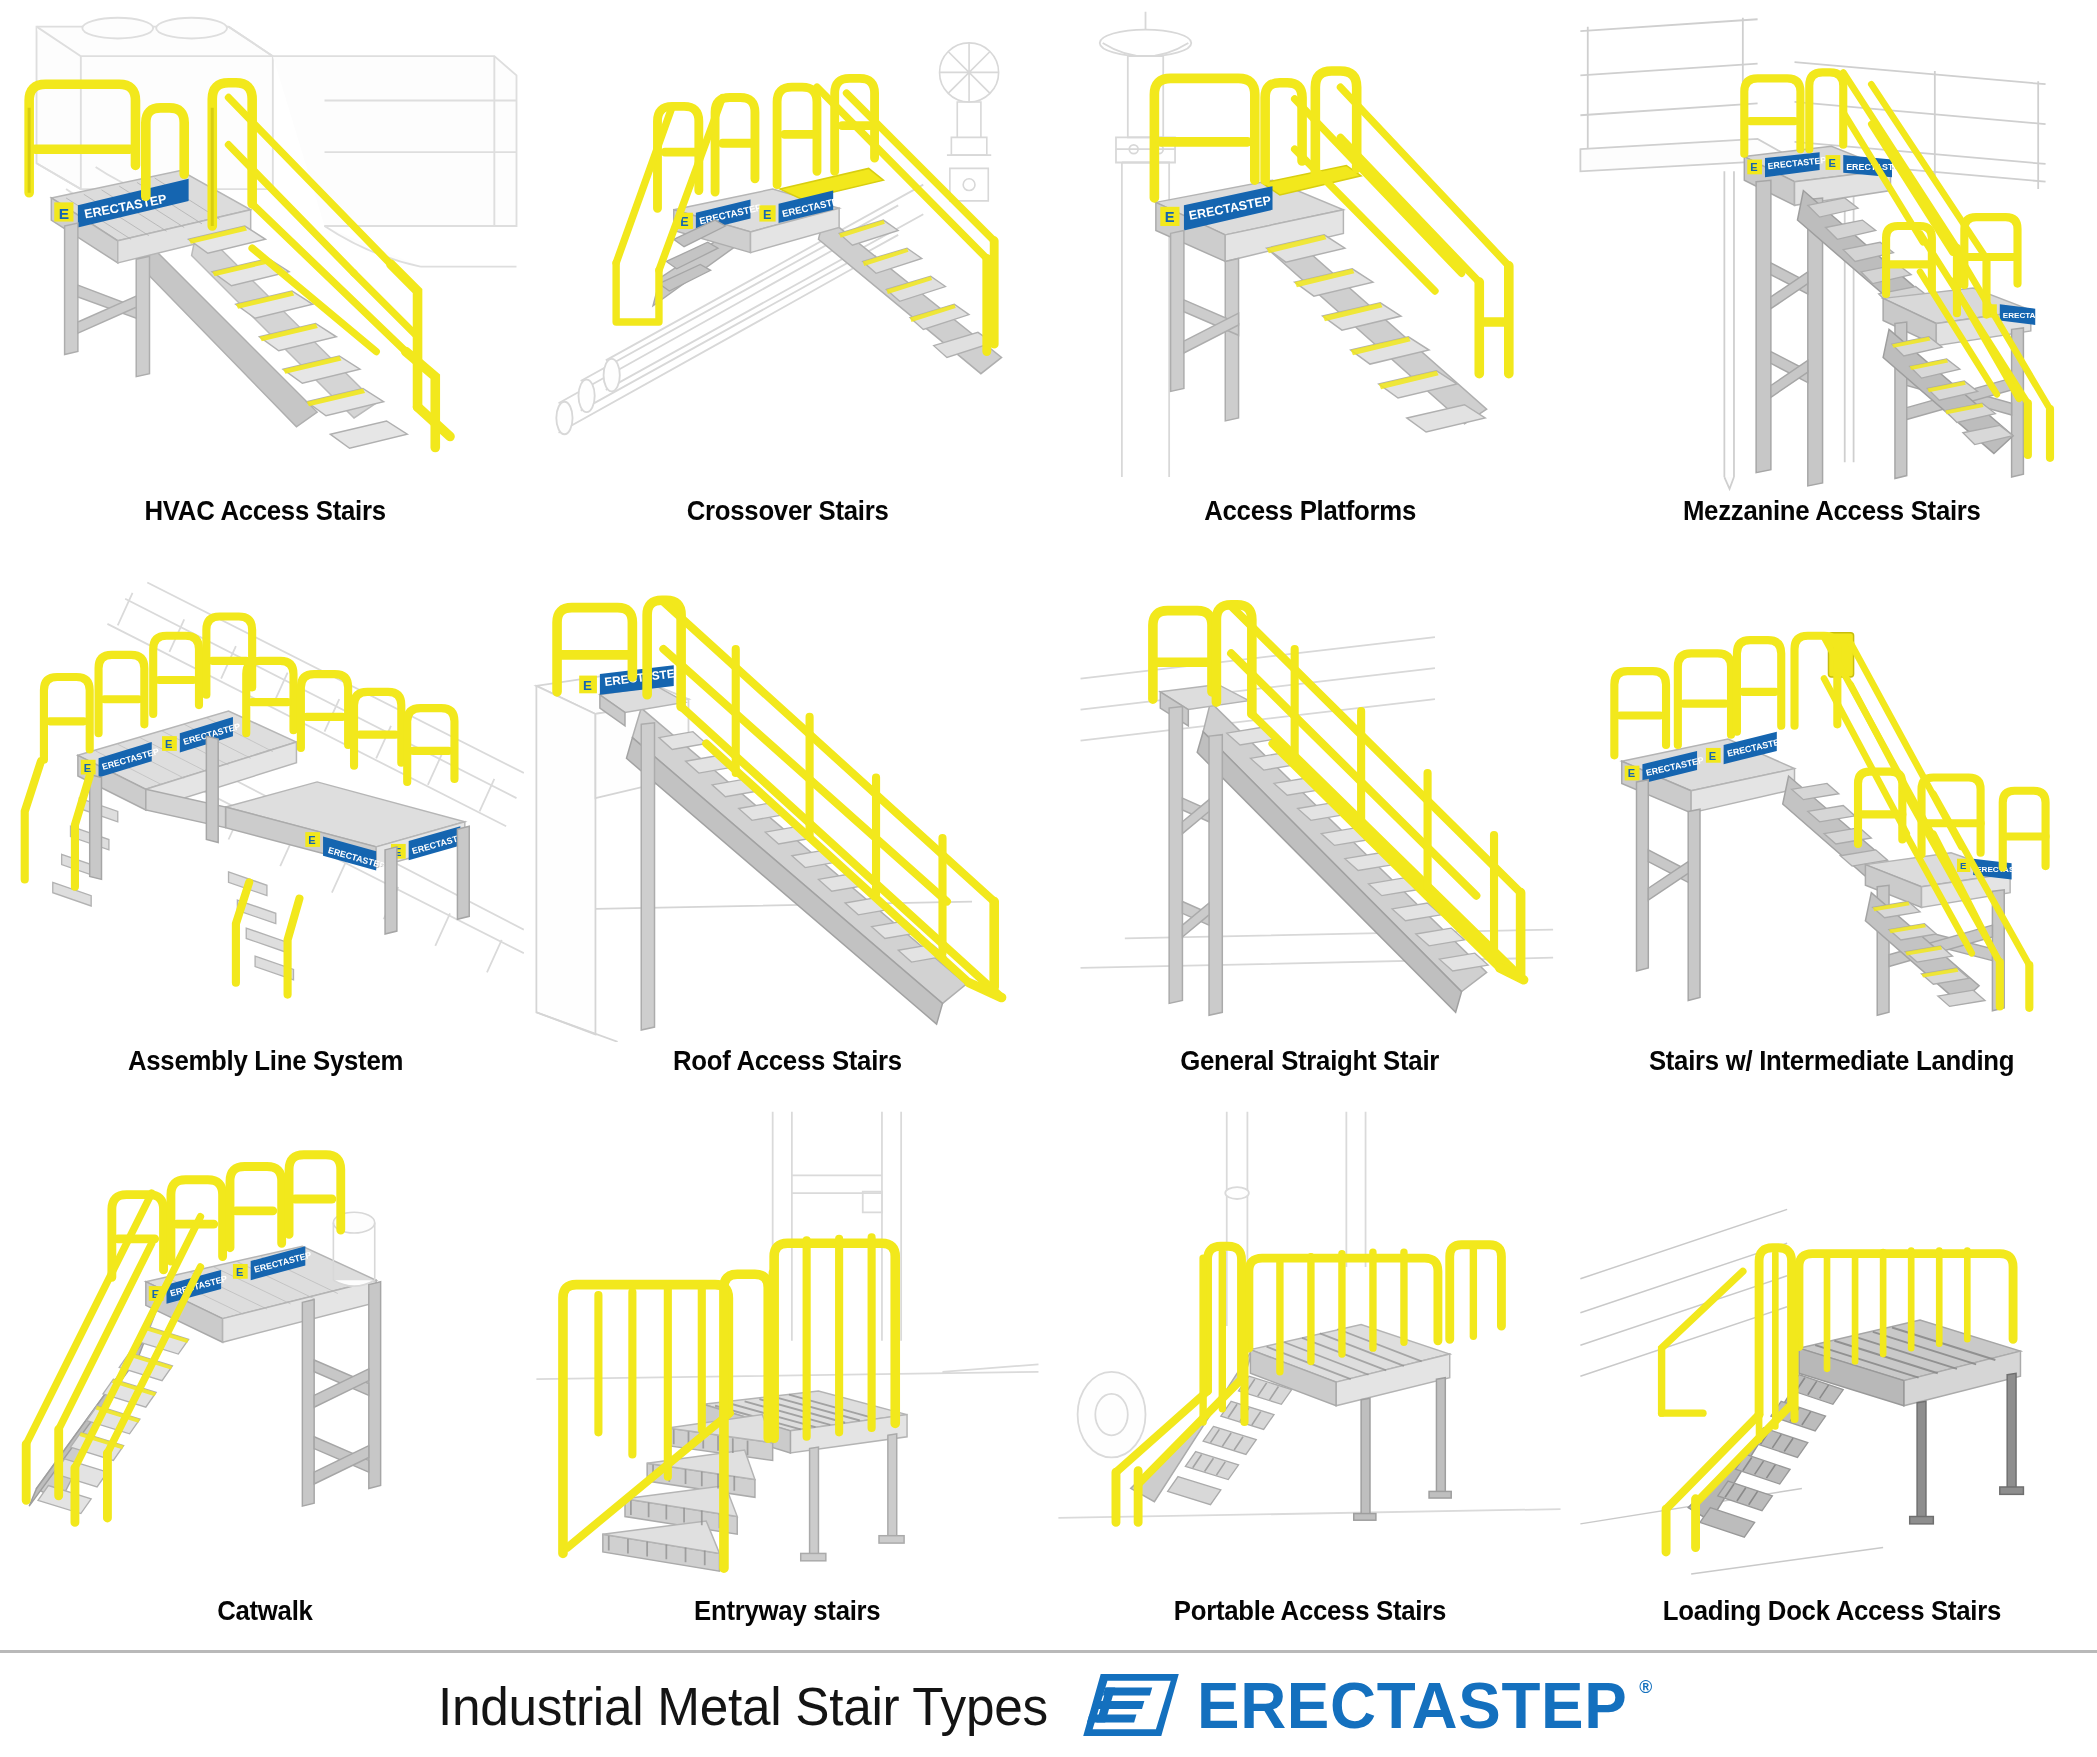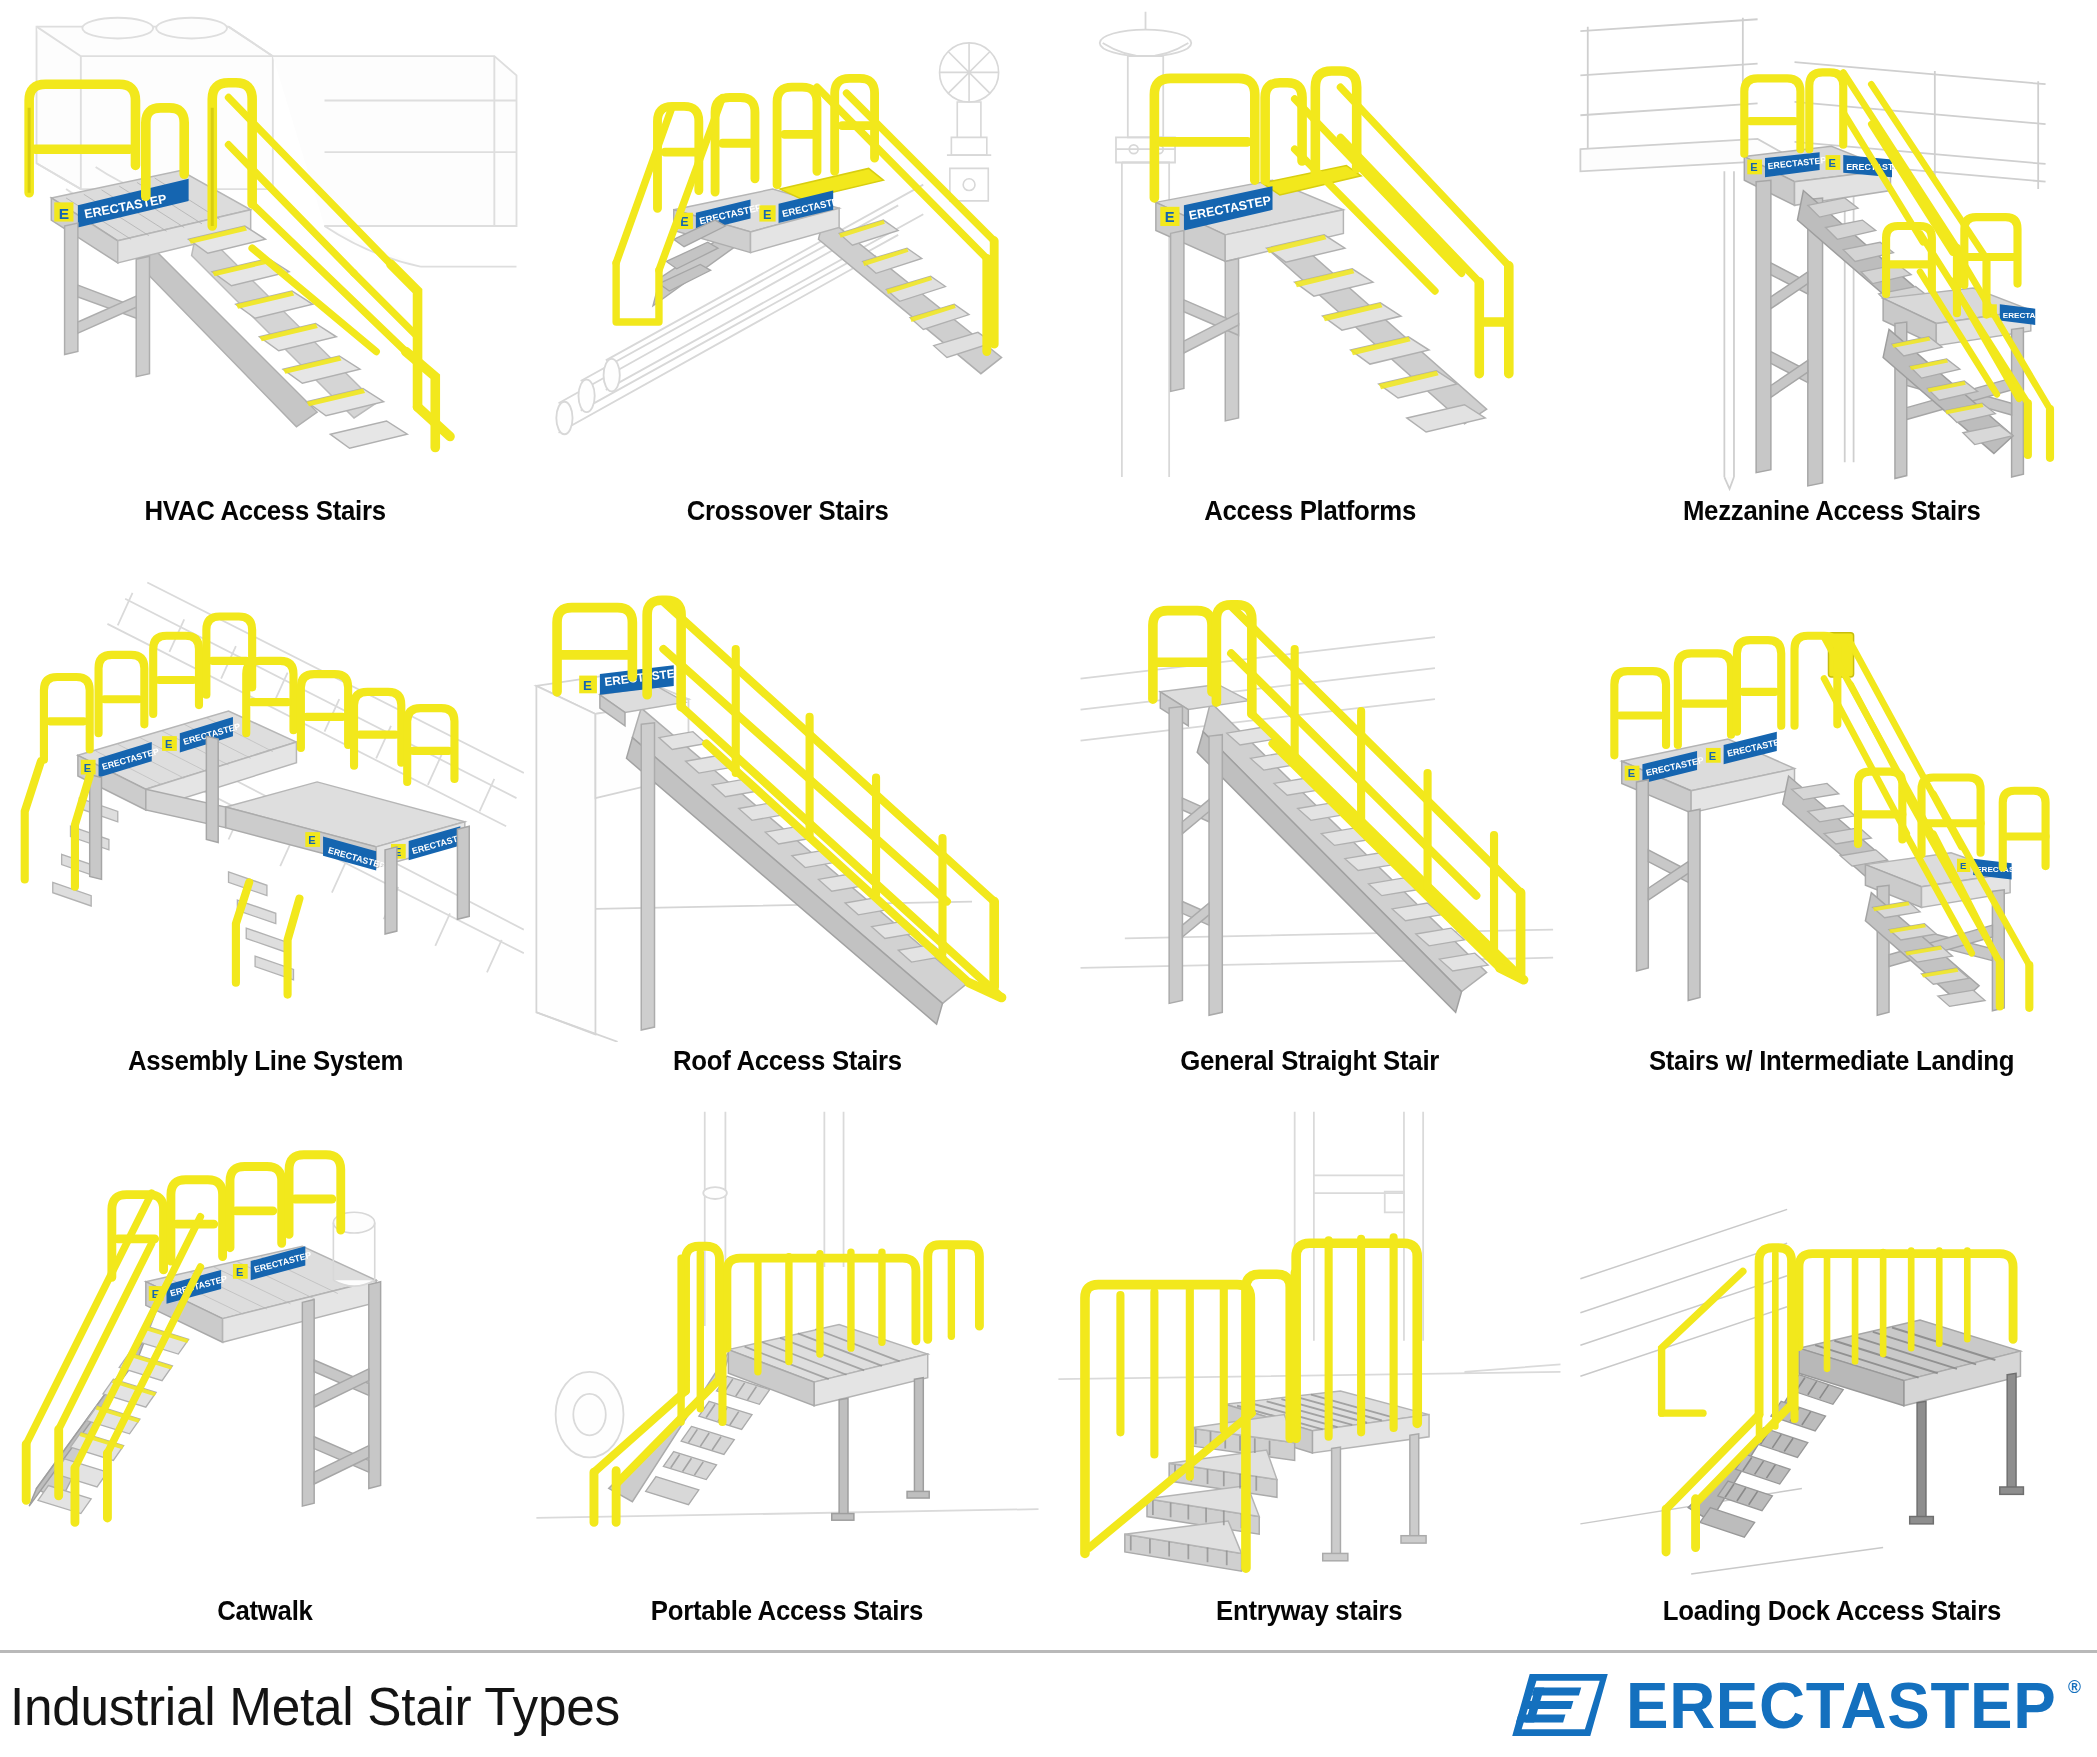--- a/index.html
+++ b/index.html
@@ -49,21 +49,21 @@
     padding:2.7px 0 23px 0;
     font-stretch:condensed;
     transform:scaleX(0.92);
     transform-origin:center;
   }
   .footer{
     height:108px;
     flex:0 0 108px;
     border-top:3.4px solid #b9b9b9;
     display:flex;align-items:center;
-    justify-content:space-between;
+    justify-content:center;
     padding:0 12px 0 9.5px;
     box-sizing:border-box;
   }
   .footer-title{
     font-size:54px;
     color:#141414;
     letter-spacing:-0.3px;
     transform:scaleX(0.95);
     transform-origin:left center;
     white-space:nowrap;
@@ -774,81 +774,20 @@
           </g>
         </svg>
       </div>
       <div class="caption">Catwalk</div>
     </div>
 
     <div class="cell">
       <div class="art">
         <svg viewBox="0 0 700 660" preserveAspectRatio="xMidYMid meet">
 
-          <g stroke="#DADADA" stroke-width="2.4" fill="#FEFEFE">
-            <ellipse cx="82" cy="420" rx="46" ry="58"></ellipse>
-            <ellipse cx="82" cy="420" rx="22" ry="28"></ellipse>
-            <path d="M238 10 V300 M266 10 V300 M400 10 V220 M426 10 V220"></path>
-            <ellipse cx="252" cy="120" rx="16" ry="8"></ellipse>
-            <path d="M10 560 L690 548"></path>
-          </g>
-
-          <path d="M274 330 L262 368 L108 520 L140 538 Z" fill="#CDCDCD" stroke="#ABABAB" stroke-width="2"></path>
-
-          <g>
-            <path d="M270 332 L420 298 L540 338 L386 376 Z" fill="#DEDEDE" stroke="#B4B4B4" stroke-width="2"></path>
-            <path d="M386 376 L540 338 L540 370 L386 408 Z" fill="#E4E4E4" stroke="#B4B4B4" stroke-width="2"></path>
-            <path d="M270 332 L386 376 L386 408 L270 364 Z" fill="#CBCBCB" stroke="#A9A9A9" stroke-width="2"></path>
-            <g stroke="#8E8E8E" stroke-width="2.4" opacity=".7">
-              <path d="M292 328 L406 372 M316 322 L430 366 M340 316 L454 360 M364 310 L478 354 M388 304 L502 348"></path>
-            </g>
-          </g>
-
-          <g fill="#BFBFBF" stroke="#9E9E9E" stroke-width="2">
-            <path d="M420 400 L432 398 L432 556 L420 558 Z"></path>
-            <path d="M522 372 L534 370 L534 526 L522 528 Z"></path>
-            <rect x="410" y="554" width="30" height="9"></rect>
-            <rect x="512" y="524" width="30" height="9"></rect>
-          </g>
-
-          <g fill="#D8D8D8" stroke="#ABABAB" stroke-width="1.8">
-            <path d="M268 368 L326 386 L312 406 L254 388 Z"></path>
-            <path d="M244 402 L302 420 L288 440 L230 422 Z"></path>
-            <path d="M220 436 L278 454 L264 474 L206 456 Z"></path>
-            <path d="M196 470 L254 488 L240 508 L182 490 Z"></path>
-            <path d="M172 504 L230 522 L216 542 L158 524 Z"></path>
-          </g>
-          <g stroke="#8E8E8E" stroke-width="2.2" opacity=".7">
-            <path d="M276 372 L264 390 M292 377 L280 395 M308 382 L296 400"></path>
-            <path d="M252 406 L240 424 M268 411 L256 429 M284 416 L272 434"></path>
-            <path d="M228 440 L216 458 M244 445 L232 463 M260 450 L248 468"></path>
-            <path d="M204 474 L192 492 M220 479 L208 497 M236 484 L224 502"></path>
-          </g>
-
-          <g fill="none" stroke="#F2E81C" stroke-width="12" stroke-linecap="round">
-            <path d="M268 330 V226 q0 -18 18 -18 h220 q18 0 18 18 V320"></path>
-            <path d="M310 210 V362 M352 206 V348 M394 202 V338 M436 200 V330 M478 200 V322" stroke-width="10"></path>
-            <path d="M258 372 L120 512" stroke-width="11"></path>
-            <path d="M262 322 V430" stroke-width="11"></path>
-            <path d="M258 368 V210 q0 -18 -18 -18 h-10 q-18 0 -18 18 V388"></path>
-            <path d="M212 388 L88 498 V560" stroke-width="11"></path>
-            <path d="M232 200 V412 M206 208 V430" stroke-width="10"></path>
-            <path d="M118 496 V566 M88 498 V566"></path>
-            <path d="M540 318 V206 q0 -16 16 -16 h38 q16 0 16 16 V300"></path>
-            <path d="M572 190 V314" stroke-width="10"></path>
-          </g>
-        </svg>
-      </div>
-      <div class="caption">Portable Access Stairs</div>
-    </div>
-
-    <div class="cell">
-      <div class="art">
-        <svg viewBox="0 0 700 660" preserveAspectRatio="xMidYMid meet">
-
           <g stroke="#DADADA" stroke-width="2.4" fill="none">
             <path d="M330 10 V320 M356 10 V320 M478 10 V320 M504 10 V320"></path>
             <path d="M356 96 H478 M356 120 H478"></path>
             <path d="M452 118 H478 V146 H452 Z"></path>
             <path d="M10 372 L690 362 M560 362 L690 352"></path>
           </g>
 
           <g>
             <path d="M236 406 L392 388 L512 420 L354 442 Z" fill="#DEDEDE" stroke="#B4B4B4" stroke-width="2"></path>
             <path d="M354 442 L512 420 L512 450 L354 472 Z" fill="#E4E4E4" stroke="#B4B4B4" stroke-width="2"></path>
@@ -893,20 +832,81 @@
           </g>
         </svg>
       </div>
       <div class="caption">Entryway stairs</div>
     </div>
 
     <div class="cell">
       <div class="art">
         <svg viewBox="0 0 700 660" preserveAspectRatio="xMidYMid meet">
 
+          <g stroke="#DADADA" stroke-width="2.4" fill="#FEFEFE">
+            <ellipse cx="82" cy="420" rx="46" ry="58"></ellipse>
+            <ellipse cx="82" cy="420" rx="22" ry="28"></ellipse>
+            <path d="M238 10 V300 M266 10 V300 M400 10 V220 M426 10 V220"></path>
+            <ellipse cx="252" cy="120" rx="16" ry="8"></ellipse>
+            <path d="M10 560 L690 548"></path>
+          </g>
+
+          <path d="M274 330 L262 368 L108 520 L140 538 Z" fill="#CDCDCD" stroke="#ABABAB" stroke-width="2"></path>
+
+          <g>
+            <path d="M270 332 L420 298 L540 338 L386 376 Z" fill="#DEDEDE" stroke="#B4B4B4" stroke-width="2"></path>
+            <path d="M386 376 L540 338 L540 370 L386 408 Z" fill="#E4E4E4" stroke="#B4B4B4" stroke-width="2"></path>
+            <path d="M270 332 L386 376 L386 408 L270 364 Z" fill="#CBCBCB" stroke="#A9A9A9" stroke-width="2"></path>
+            <g stroke="#8E8E8E" stroke-width="2.4" opacity=".7">
+              <path d="M292 328 L406 372 M316 322 L430 366 M340 316 L454 360 M364 310 L478 354 M388 304 L502 348"></path>
+            </g>
+          </g>
+
+          <g fill="#BFBFBF" stroke="#9E9E9E" stroke-width="2">
+            <path d="M420 400 L432 398 L432 556 L420 558 Z"></path>
+            <path d="M522 372 L534 370 L534 526 L522 528 Z"></path>
+            <rect x="410" y="554" width="30" height="9"></rect>
+            <rect x="512" y="524" width="30" height="9"></rect>
+          </g>
+
+          <g fill="#D8D8D8" stroke="#ABABAB" stroke-width="1.8">
+            <path d="M268 368 L326 386 L312 406 L254 388 Z"></path>
+            <path d="M244 402 L302 420 L288 440 L230 422 Z"></path>
+            <path d="M220 436 L278 454 L264 474 L206 456 Z"></path>
+            <path d="M196 470 L254 488 L240 508 L182 490 Z"></path>
+            <path d="M172 504 L230 522 L216 542 L158 524 Z"></path>
+          </g>
+          <g stroke="#8E8E8E" stroke-width="2.2" opacity=".7">
+            <path d="M276 372 L264 390 M292 377 L280 395 M308 382 L296 400"></path>
+            <path d="M252 406 L240 424 M268 411 L256 429 M284 416 L272 434"></path>
+            <path d="M228 440 L216 458 M244 445 L232 463 M260 450 L248 468"></path>
+            <path d="M204 474 L192 492 M220 479 L208 497 M236 484 L224 502"></path>
+          </g>
+
+          <g fill="none" stroke="#F2E81C" stroke-width="12" stroke-linecap="round">
+            <path d="M268 330 V226 q0 -18 18 -18 h220 q18 0 18 18 V320"></path>
+            <path d="M310 210 V362 M352 206 V348 M394 202 V338 M436 200 V330 M478 200 V322" stroke-width="10"></path>
+            <path d="M258 372 L120 512" stroke-width="11"></path>
+            <path d="M262 322 V430" stroke-width="11"></path>
+            <path d="M258 368 V210 q0 -18 -18 -18 h-10 q-18 0 -18 18 V388"></path>
+            <path d="M212 388 L88 498 V560" stroke-width="11"></path>
+            <path d="M232 200 V412 M206 208 V430" stroke-width="10"></path>
+            <path d="M118 496 V566 M88 498 V566"></path>
+            <path d="M540 318 V206 q0 -16 16 -16 h38 q16 0 16 16 V300"></path>
+            <path d="M572 190 V314" stroke-width="10"></path>
+          </g>
+        </svg>
+      </div>
+      <div class="caption">Portable Access Stairs</div>
+    </div>
+
+    <div class="cell">
+      <div class="art">
+        <svg viewBox="0 0 700 660" preserveAspectRatio="xMidYMid meet">
+
           <g stroke="#C9C9C9" stroke-width="2" fill="none">
             <path d="M10 236 L290 142 M10 282 L290 188 M10 326 L290 232 M10 368 L290 274"></path>
             <path d="M10 568 L310 520 M160 636 L420 600"></path>
           </g>
 
           <g>
             <path d="M306 330 L470 292 L606 334 L448 374 Z" fill="#C9C9C9" stroke="#A6A6A6" stroke-width="2"></path>
             <path d="M448 374 L606 334 L606 368 L448 408 Z" fill="#D6D6D6" stroke="#ABABAB" stroke-width="2"></path>
             <path d="M306 330 L448 374 L448 408 L306 364 Z" fill="#B8B8B8" stroke="#999" stroke-width="2"></path>
             <g stroke="#888" stroke-width="2.6" opacity=".85">

